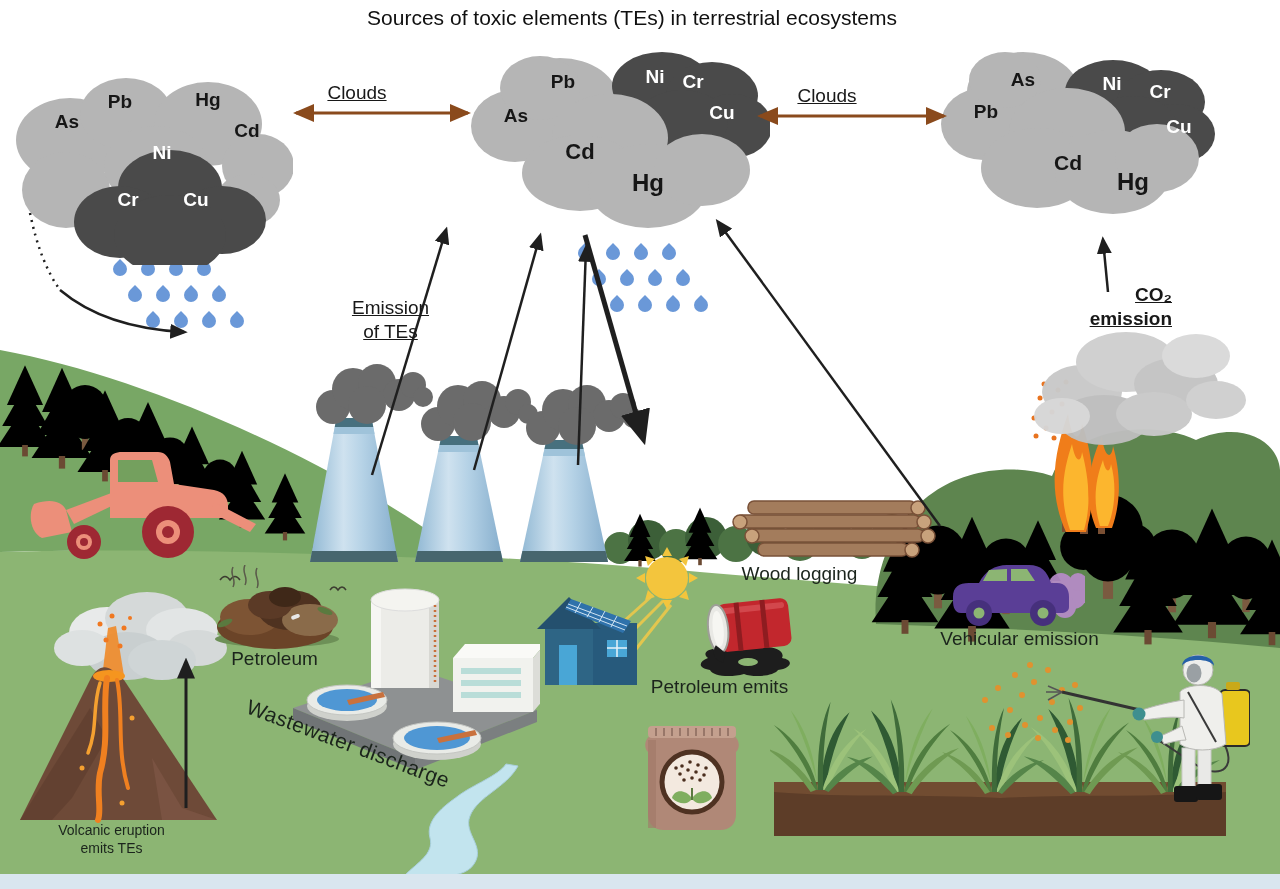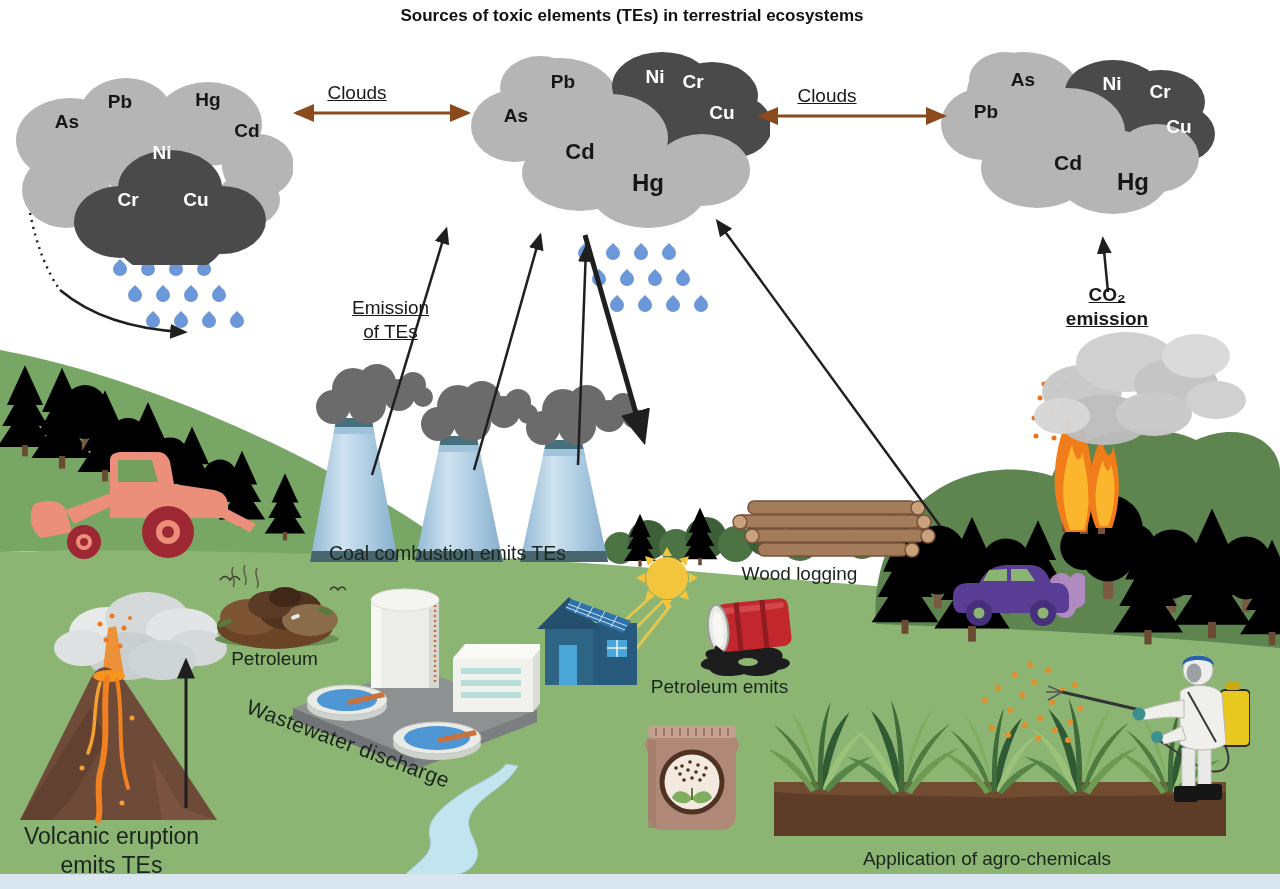--- a/index.html
+++ b/index.html
@@ -6,21 +6,21 @@
   #stage{position:relative;width:1280px;height:889px;overflow:hidden;background:#ffffff;
          font-family:"Liberation Sans",sans-serif;}
   #stage svg{display:block;}
   .abs{position:absolute;}
   .lbl{position:absolute;z-index:6;color:#1b241c;font-size:19px;line-height:1.28;}
   .sky{color:#181818;text-decoration:underline;}
   .center{text-align:center;}
   .pre{white-space:pre-line;}
   .bold{font-weight:700;}
   .title{position:absolute;left:0;right:16px;top:6px;text-align:center;z-index:6;
-         font-size:17px;font-weight:700;color:#101010;}
+         font-size:21px;font-weight:400;color:#101010;}
   .rot{transform:rotate(20.5deg);transform-origin:left top;white-space:nowrap;font-size:21px;letter-spacing:.4px;}
   .cloud-cluster{position:absolute;z-index:4;}
   .elem{position:absolute;transform:translate(-50%,-50%);font-weight:700;font-size:19px;color:#161616;}
   .elem.w{color:#ffffff;}
   .f21{font-size:21px;} .f22{font-size:22px;} .f24{font-size:24px;}
   .rain{position:absolute;z-index:3;}
   .drop{position:absolute;width:14px;height:14px;background:#6a98d8;
         border-radius:0 50% 50% 50%;transform:rotate(45deg);}
   .tower{position:absolute;z-index:2;}
   .tower-body{position:absolute;inset:0;clip-path:polygon(30% 0,70% 0,100% 100%,0 100%);
@@ -609,24 +609,23 @@
     <path d="M30,213 Q40,262 60,290" stroke="#1f1f1f" stroke-width="2.5" stroke-dasharray="2,5" fill="none"></path>
     <path d="M60,290 Q105,328 184,332" stroke="#1f1f1f" stroke-width="2.5" fill="none" marker-end="url(#mb)"></path>
   </svg>
 
   <div class="title">Sources of toxic elements (TEs) in terrestrial ecosystems</div>
 
   <div class="lbl sky center" style="left:297px;top:81px;width:120px;">Clouds</div>
   <div class="lbl sky center" style="left:767px;top:84px;width:120px;">Clouds</div>
   <div class="lbl sky center pre" style="left:328px;top:296px;width:125px;">Emission
 of TEs</div>
-  <div class="lbl sky center pre bold" style="left:1042px;top:283px;width:130px;">CO₂
+  <div class="lbl sky center pre bold" style="left:1042px;top:283px;width:130px;text-align:right;">CO₂
 emission</div>
-  <div class="lbl center" style="left:305px;top:541px;width:285px;font-size:19.5px;">Coal combustion emits TEs</div>
-  <div class="lbl center pre" style="left:4px;top:822px;width:215px;font-size:23px;">Volcanic eruption
+  <div class="lbl center pre" style="left:4px;top:822px;width:215px;font-size:14px;">Volcanic eruption
 emits TEs</div>
   <div class="lbl center" style="left:207px;top:647px;width:135px;">Petroleum</div>
   <div class="lbl rot" style="left:252px;top:694px;">Wastewater discharge</div>
   <div class="lbl center" style="left:632px;top:675px;width:175px;">Petroleum emits</div>
   <div class="lbl center" style="left:712px;top:562px;width:175px;">Wood logging</div>
-  <div class="lbl center" style="left:822px;top:847px;width:330px;">Application of agro-chemicals</div>
+  <div class="lbl center" style="left:912px;top:627px;width:215px;">Vehicular emission</div>
 
 </div>
 
 </body></html>

